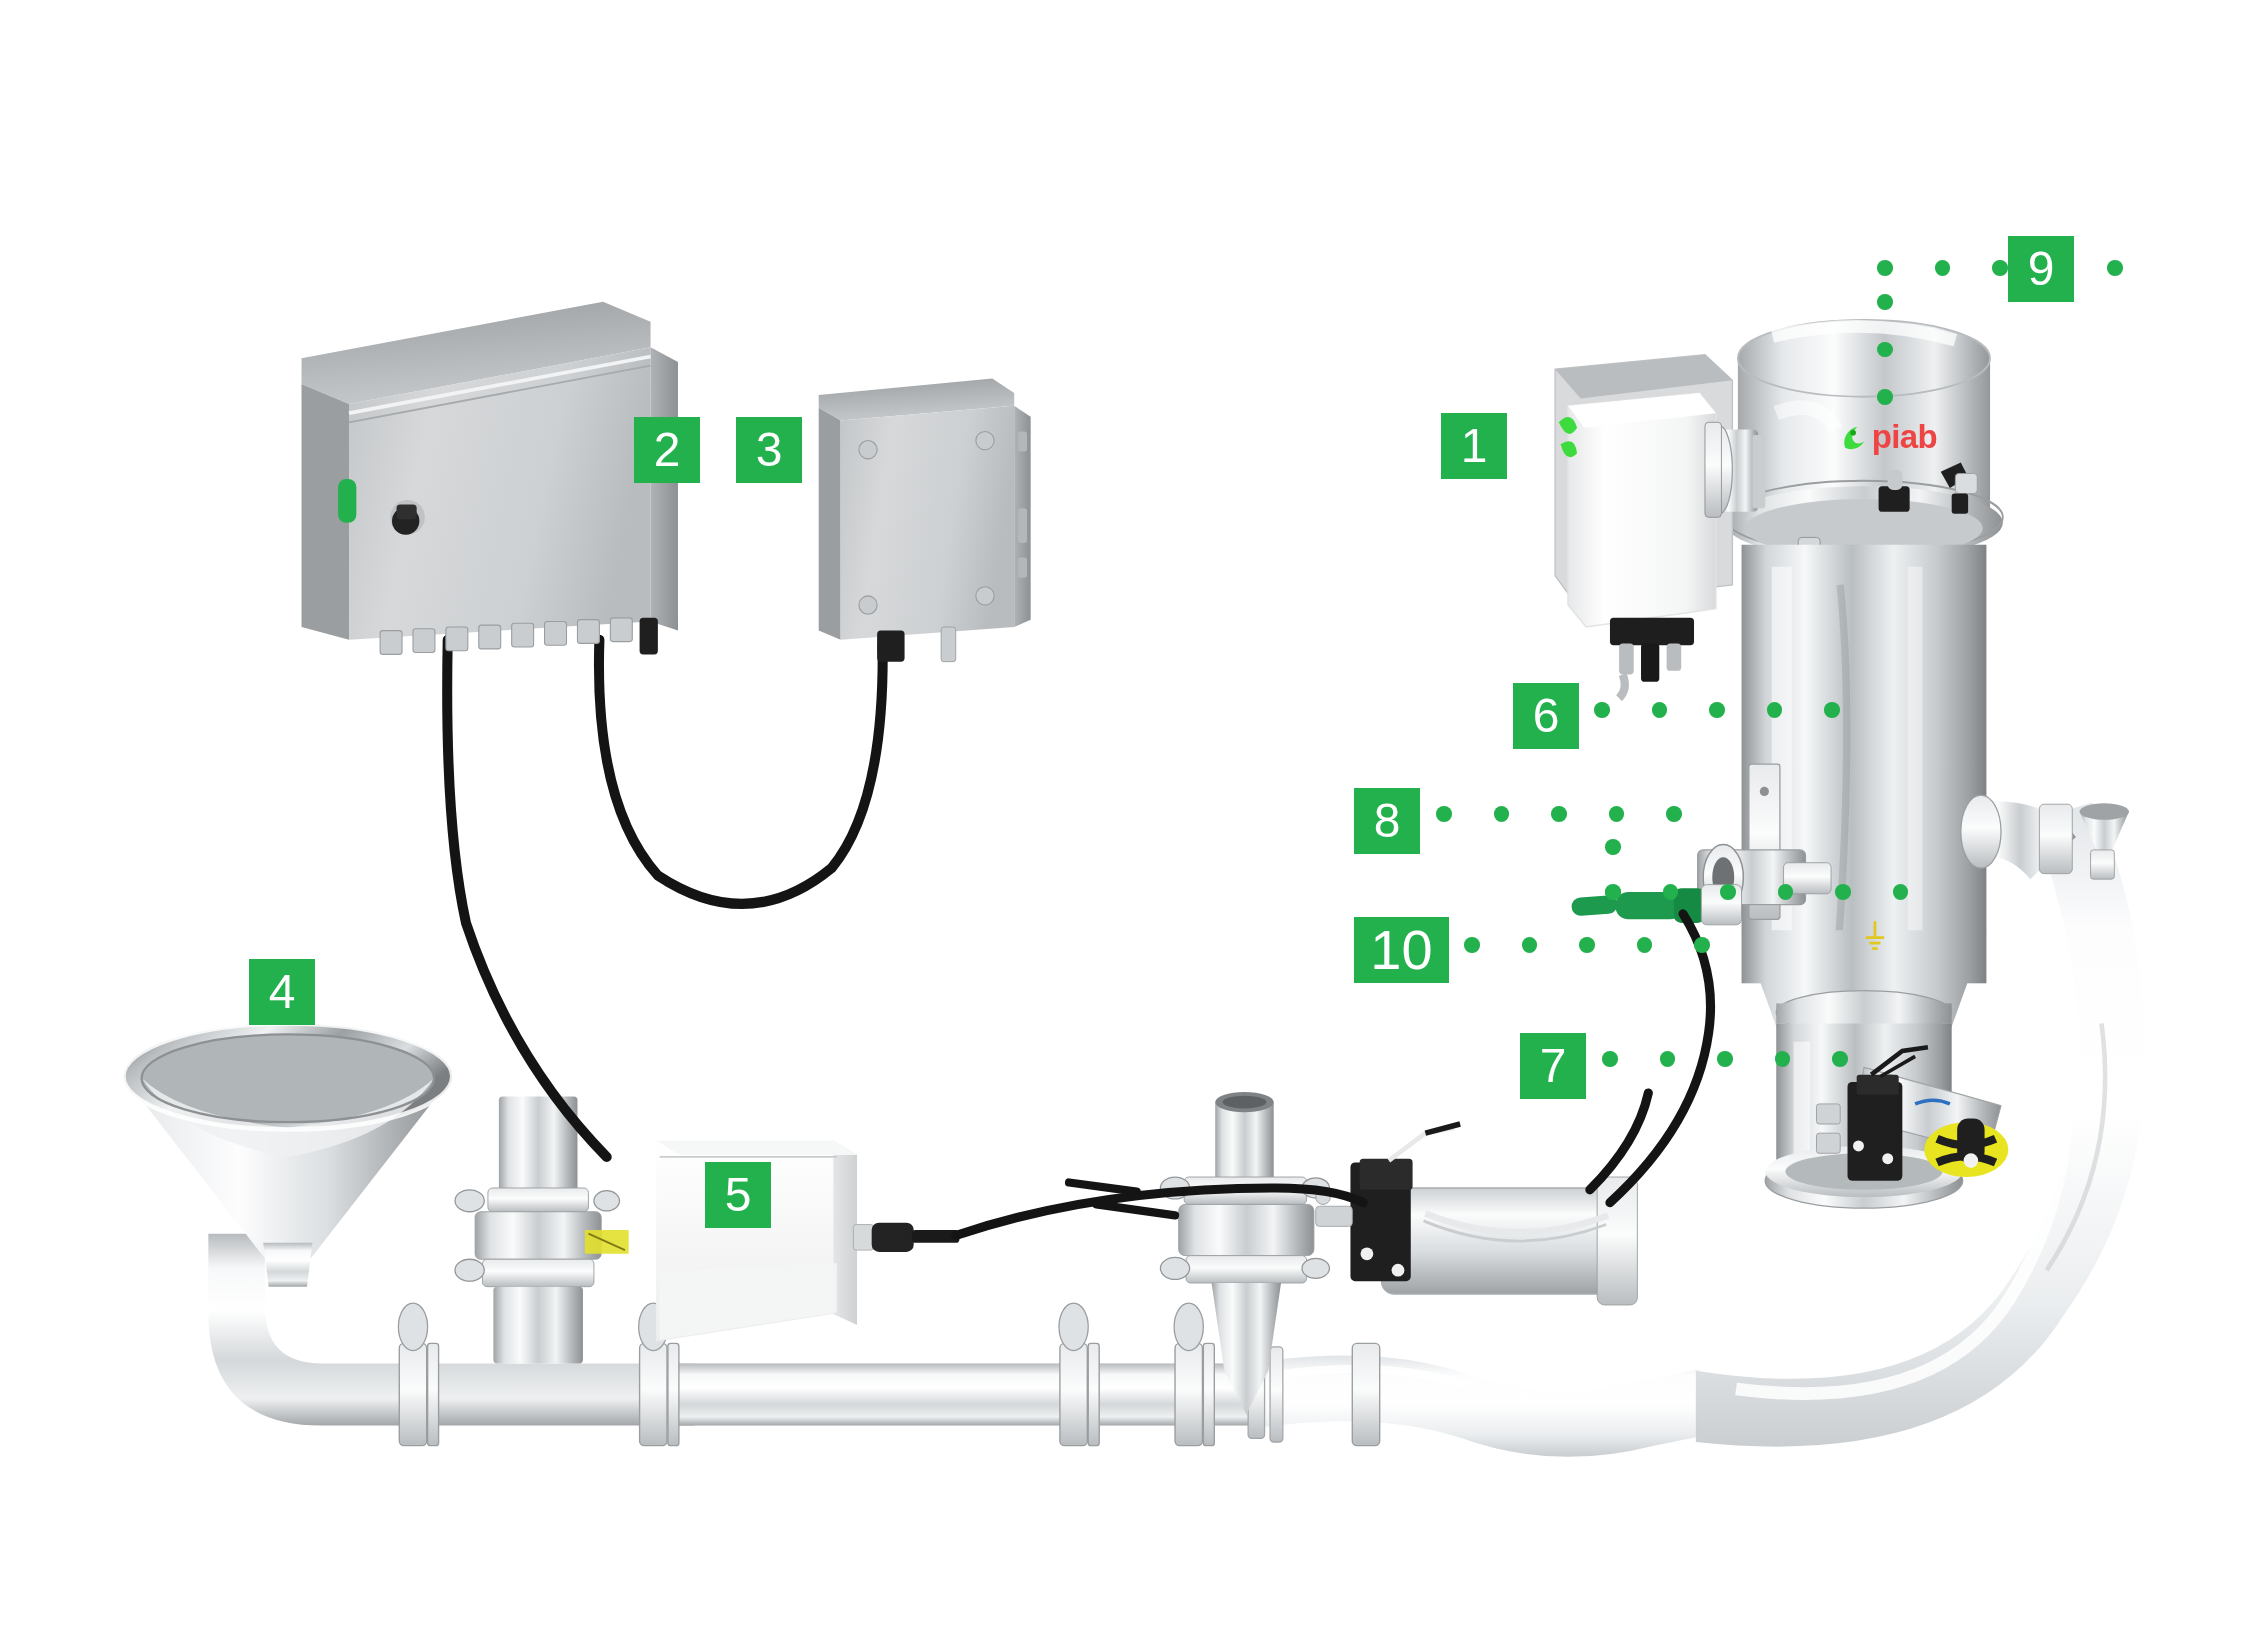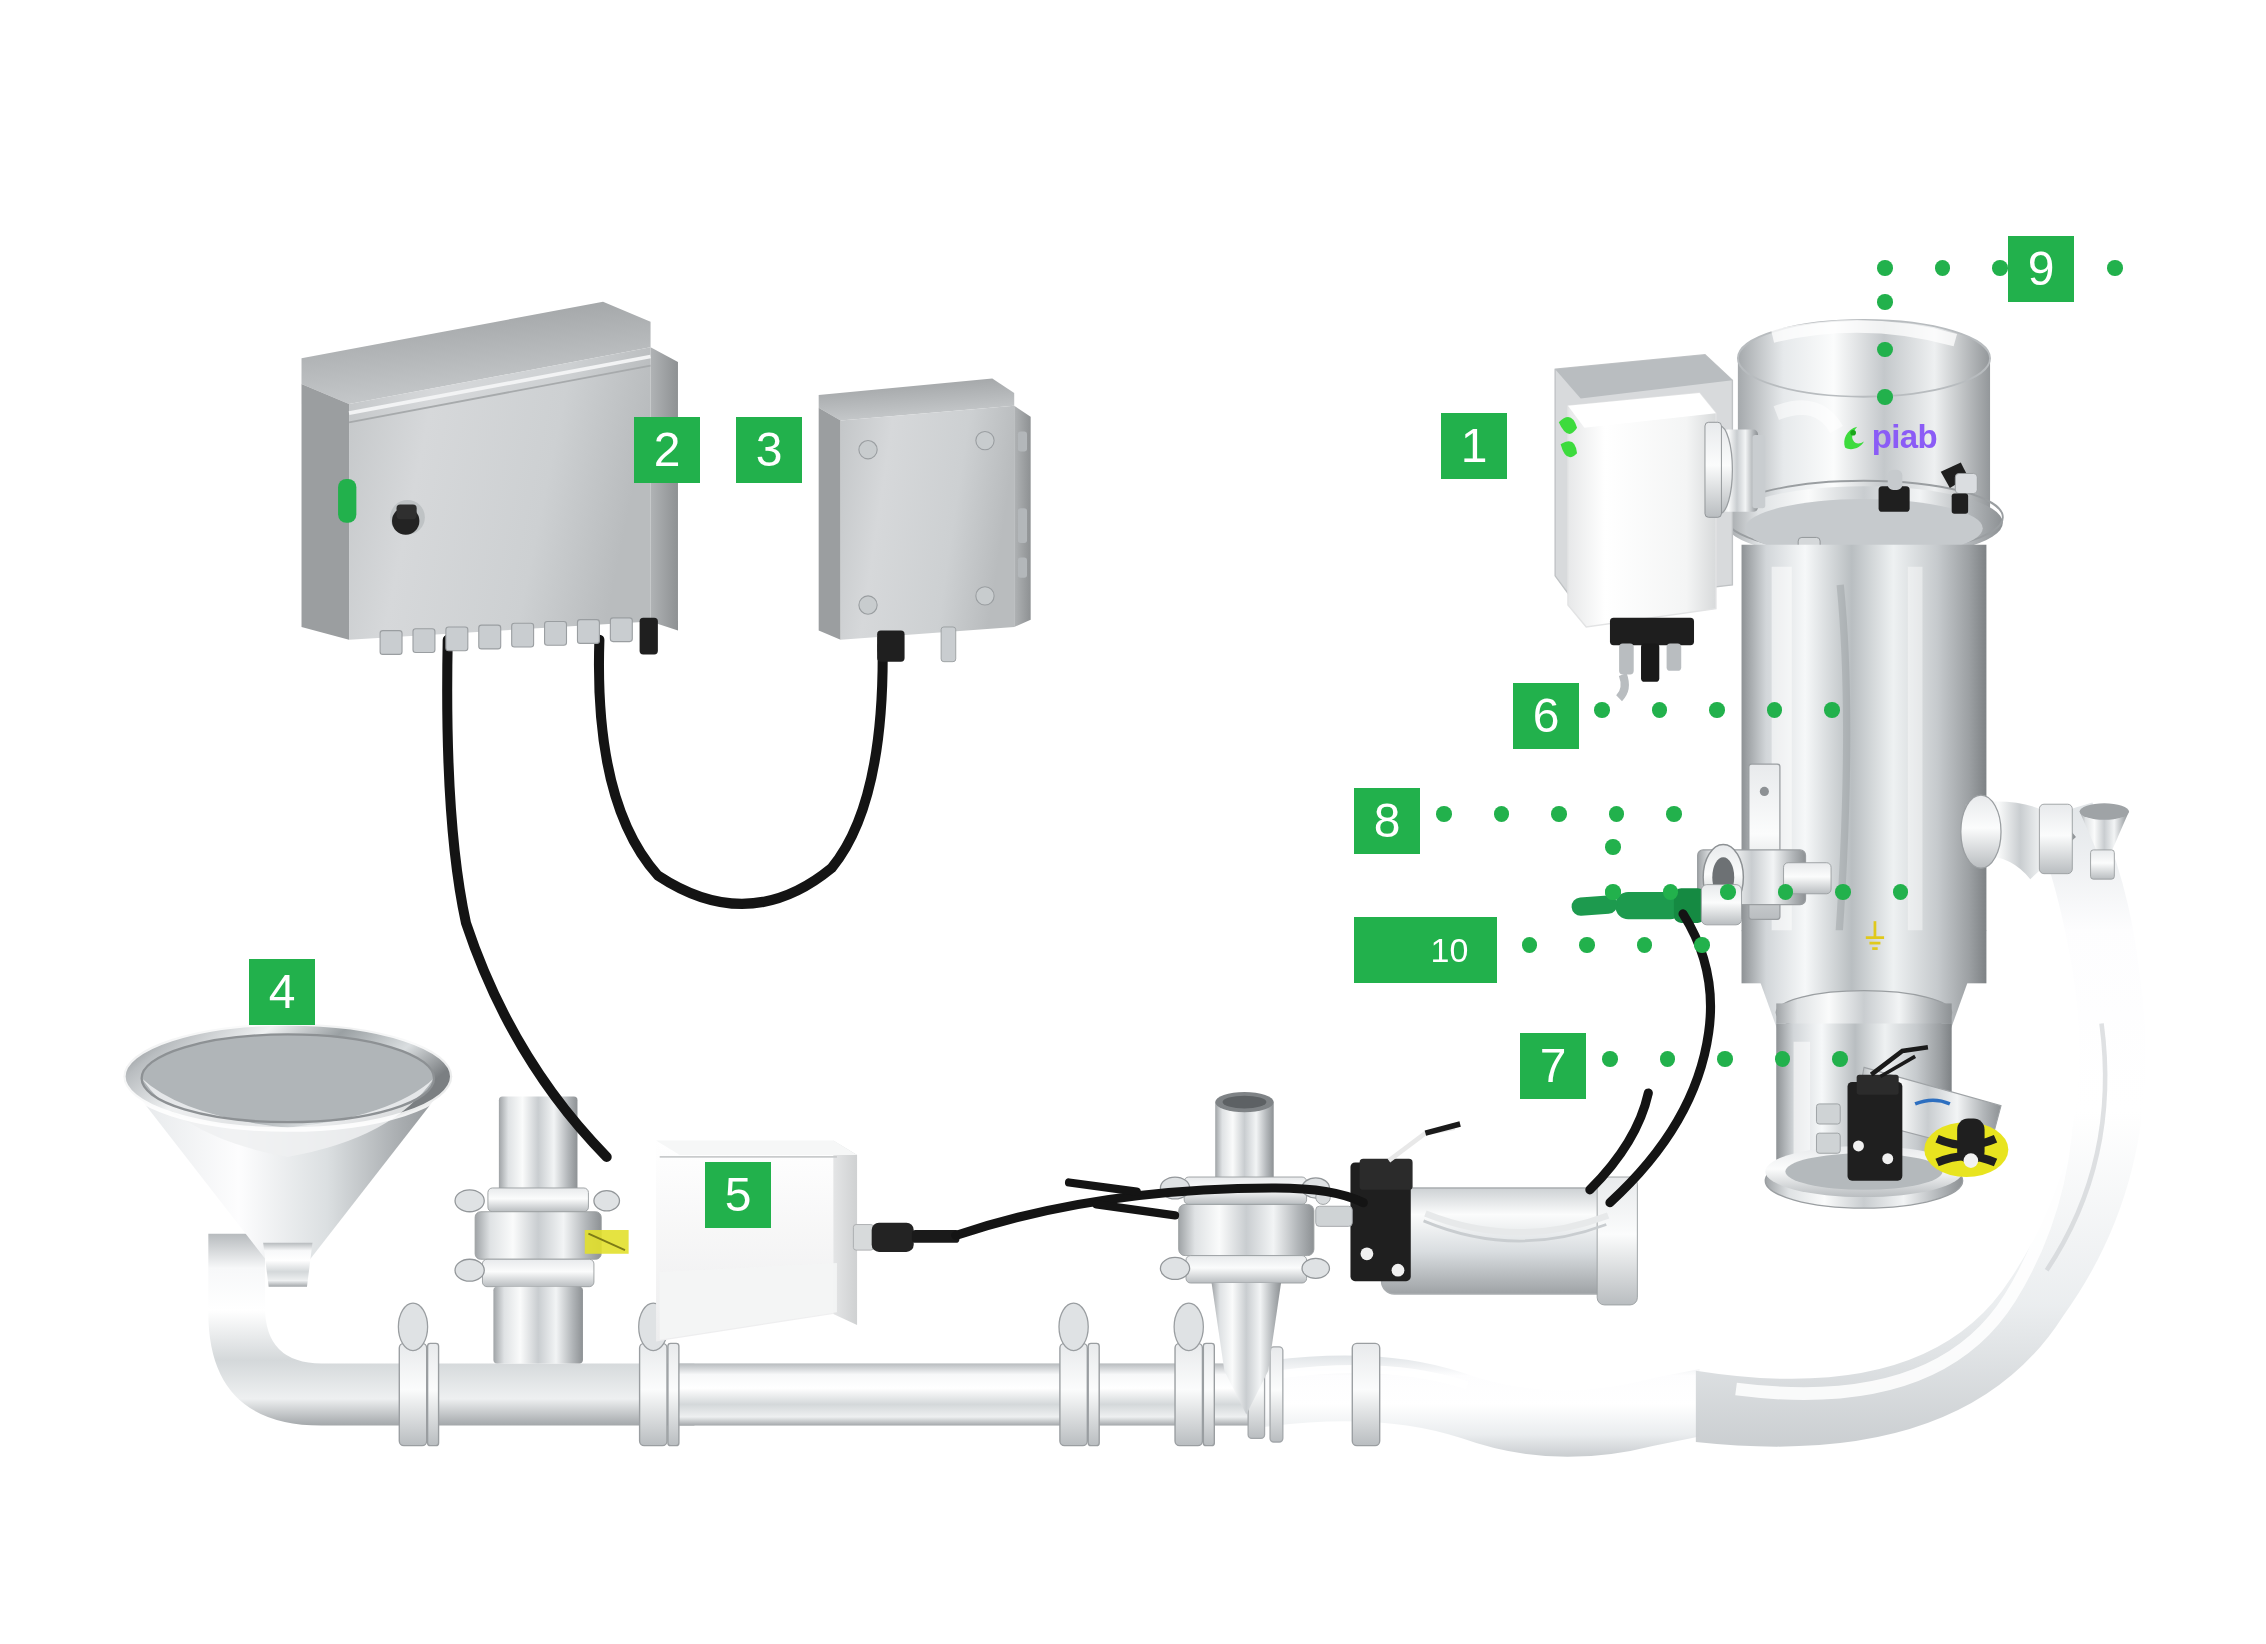--- a/index.html
+++ b/index.html
@@ -6,26 +6,26 @@
   body{width:2266px;height:1645px;overflow:hidden;font-family:"Liberation Sans",sans-serif;}
   #stage{position:relative;width:2266px;height:1645px;background:#fff;}
   svg.layer{position:absolute;left:0;top:0;width:2266px;height:1645px;}
   .badge{
     position:absolute;background:#22b14c;color:#fff;display:flex;
     align-items:center;justify-content:center;
     font-family:"Liberation Sans",sans-serif;font-weight:400;
     line-height:1;letter-spacing:0;
   }
   .b-sm{width:66px;height:66px;font-size:48px;}
-  .b-wide{width:95px;height:66px;font-size:34px;padding-left:48px;}
+  .b-wide{width:95px;height:66px;font-size:56px;}
   .dotrow{position:absolute;display:flex;align-items:center;}
   .dot{width:15.5px;height:15.5px;border-radius:50%;background:#22b14c;}
   .dotcol{position:absolute;display:flex;flex-direction:column;align-items:center;}
   .logo{position:absolute;display:flex;align-items:center;}
-  .logo .txt{font-family:"Liberation Sans",sans-serif;font-weight:700;color:#8b5cf6;letter-spacing:-0.02em;}
+  .logo .txt{font-family:"Liberation Sans",sans-serif;font-weight:700;color:#ef4444;letter-spacing:-0.02em;}
 </style>
 </head>
 <body>
 
 <div id="stage">
 
   <svg class="layer" viewBox="0 0 2480 1800">
     <defs>
       <linearGradient id="steelH" x1="0" y1="0" x2="1" y2="0">
         <stop offset="0" stop-color="#9fa3a6"></stop>

